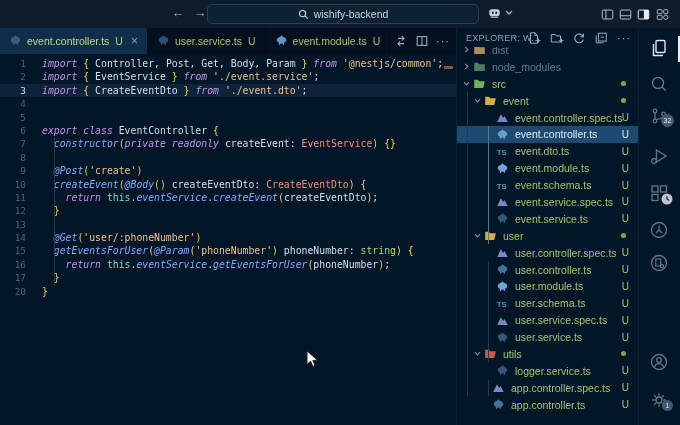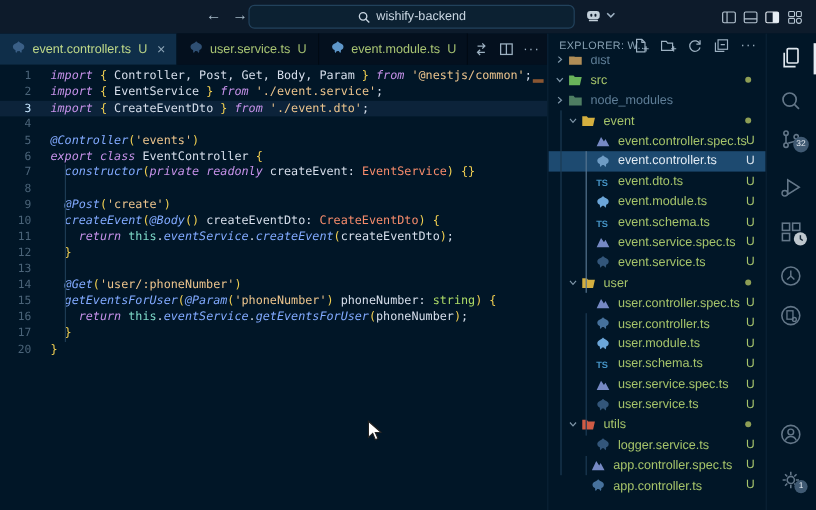--- a/index.html
+++ b/index.html
@@ -147,21 +147,21 @@
     </svg>
     <div class="dots">···</div>
   </div>
 
   <div id="editor">
     <div id="code-lines" style="padding-top: 3px;">
         <div class="cl"><span class="gut">1</span><span class="codetxt"><span class="k">import</span><span class="w"> </span><span class="p">{</span><span class="w"> Controller, Post, Get, Body, Param </span><span class="p">}</span><span class="w"> </span><span class="k">from</span><span class="w"> </span><span class="s">'@nestjs/common'</span><span class="w">;</span></span></div>
         <div class="cl"><span class="gut">2</span><span class="codetxt"><span class="k">import</span><span class="w"> </span><span class="p">{</span><span class="w"> EventService </span><span class="p">}</span><span class="w"> </span><span class="k">from</span><span class="w"> </span><span class="s">'./event.service'</span><span class="w">;</span></span></div>
         <div class="cl hl"><span class="gut">3</span><span class="codetxt"><span class="k">import</span><span class="w"> </span><span class="p">{</span><span class="w"> CreateEventDto </span><span class="p">}</span><span class="w"> </span><span class="k">from</span><span class="w"> </span><span class="s">'./event.dto'</span><span class="w">;</span></span></div>
         <div class="cl"><span class="gut">4</span><span class="codetxt"></span></div>
-        <div class="cl"><span class="gut">5</span><span class="codetxt"><span class="f">@Controller</span><span class="p">(</span><span class="s">'events'</span><span class="p">)</span></span></div>
+        <div class="cl"><span class="gut">5</span></div>
         <div class="cl"><span class="gut">6</span><span class="codetxt"><span class="k">export</span><span class="w"> </span><span class="k">class</span><span class="w"> EventController </span><span class="p">{</span></span></div>
         <div class="cl"><span class="gut">7</span><span class="codetxt"><span class="w">  </span><span class="f">constructor</span><span class="p">(</span><span class="k">private</span><span class="w"> </span><span class="k">readonly</span><span class="w"> createEvent: </span><span class="t">EventService</span><span class="p">)</span><span class="w"> </span><span class="p">{}</span></span></div>
         <div class="cl"><span class="gut">8</span><span class="codetxt"></span></div>
         <div class="cl"><span class="gut">9</span><span class="codetxt"><span class="w">  </span><span class="f">@Post</span><span class="p">(</span><span class="s">'create'</span><span class="p">)</span></span></div>
         <div class="cl"><span class="gut">10</span><span class="codetxt"><span class="w">  </span><span class="f">createEvent</span><span class="p">(</span><span class="f">@Body</span><span class="p">()</span><span class="w"> createEventDto: </span><span class="t">CreateEventDto</span><span class="p">)</span><span class="w"> </span><span class="p">{</span></span></div>
         <div class="cl"><span class="gut">11</span><span class="codetxt"><span class="w">    </span><span class="k">return</span><span class="w"> </span><span class="h">this</span><span class="w">.</span><span class="f">eventService</span><span class="w">.</span><span class="f">createEvent</span><span class="p">(</span><span class="w">createEventDto</span><span class="p">)</span><span class="w">;</span></span></div>
         <div class="cl"><span class="gut">12</span><span class="codetxt"><span class="w">  </span><span class="p">}</span></span></div>
         <div class="cl"><span class="gut">13</span><span class="codetxt"></span></div>
         <div class="cl"><span class="gut">14</span><span class="codetxt"><span class="w">  </span><span class="f">@Get</span><span class="p">(</span><span class="s">'user/:phoneNumber'</span><span class="p">)</span></span></div>
         <div class="cl"><span class="gut">15</span><span class="codetxt"><span class="w">  </span><span class="f">getEventsForUser</span><span class="p">(</span><span class="f">@Param</span><span class="p">(</span><span class="s">'phoneNumber'</span><span class="p">)</span><span class="w"> phoneNumber: </span><span class="g">string</span><span class="p">)</span><span class="w"> </span><span class="p">{</span></span></div>
@@ -208,44 +208,44 @@
               <svg width="13" height="13" viewBox="0 0 16 16">
                 <path fill="#b08d57" d="M1.5 3.5h4.6l1.4 1.7H14.5v8.3H1.5z"></path>
               </svg>
             </span>
             <span class="lab lab-gray">dist</span>
           </div>
           <div class="trow">
             <span style="width:5px;flex:none;"></span>
             <span class="chev">
               <svg width="9" height="9" viewBox="0 0 16 16">
-                <path d="M3.5 5.5l4.5 5 4.5-5" fill="none" stroke="#7f96a8" stroke-width="1.8"></path>
-              </svg>
-            </span>
-            <span class="ticon">
-              <svg width="13" height="13" viewBox="0 0 16 16">
-                <path fill="#69b35a" d="M1.5 3.5h4.6l1.4 1.7h7l-1.9 8.3H1.5z"></path>
-              </svg>
-            </span>
-            <span class="lab lab-green">src</span>
-            <span class="dotbadge"></span>
+                <path d="M5.5 3.5l5 4.5-5 4.5" fill="none" stroke="#7f96a8" stroke-width="1.8"></path>
+              </svg>
+            </span>
+            <span class="ticon">
+              <svg width="13" height="13" viewBox="0 0 16 16">
+                <path fill="#4e7d62" d="M1.5 3.5h4.6l1.4 1.7H14.5v8.3H1.5z"></path>
+              </svg>
+            </span>
+            <span class="lab lab-gray">node_modules</span>
           </div>
           <div class="trow">
             <span style="width:5px;flex:none;"></span>
             <span class="chev">
               <svg width="9" height="9" viewBox="0 0 16 16">
-                <path d="M5.5 3.5l5 4.5-5 4.5" fill="none" stroke="#7f96a8" stroke-width="1.8"></path>
-              </svg>
-            </span>
-            <span class="ticon">
-              <svg width="13" height="13" viewBox="0 0 16 16">
-                <path fill="#4e7d62" d="M1.5 3.5h4.6l1.4 1.7H14.5v8.3H1.5z"></path>
-              </svg>
-            </span>
-            <span class="lab lab-gray">node_modules</span>
+                <path d="M3.5 5.5l4.5 5 4.5-5" fill="none" stroke="#7f96a8" stroke-width="1.8"></path>
+              </svg>
+            </span>
+            <span class="ticon">
+              <svg width="13" height="13" viewBox="0 0 16 16">
+                <path fill="#69b35a" d="M1.5 3.5h4.6l1.4 1.7h7l-1.9 8.3H1.5z"></path>
+              </svg>
+            </span>
+            <span class="lab lab-green">src</span>
+            <span class="dotbadge"></span>
           </div>
           <div class="trow">
             <span style="width:16px;flex:none;"></span>
             <span class="chev">
               <svg width="9" height="9" viewBox="0 0 16 16">
                 <path d="M3.5 5.5l4.5 5 4.5-5" fill="none" stroke="#7f96a8" stroke-width="1.8"></path>
               </svg>
             </span>
             <span class="ticon">
               <svg width="13" height="13" viewBox="0 0 16 16">

